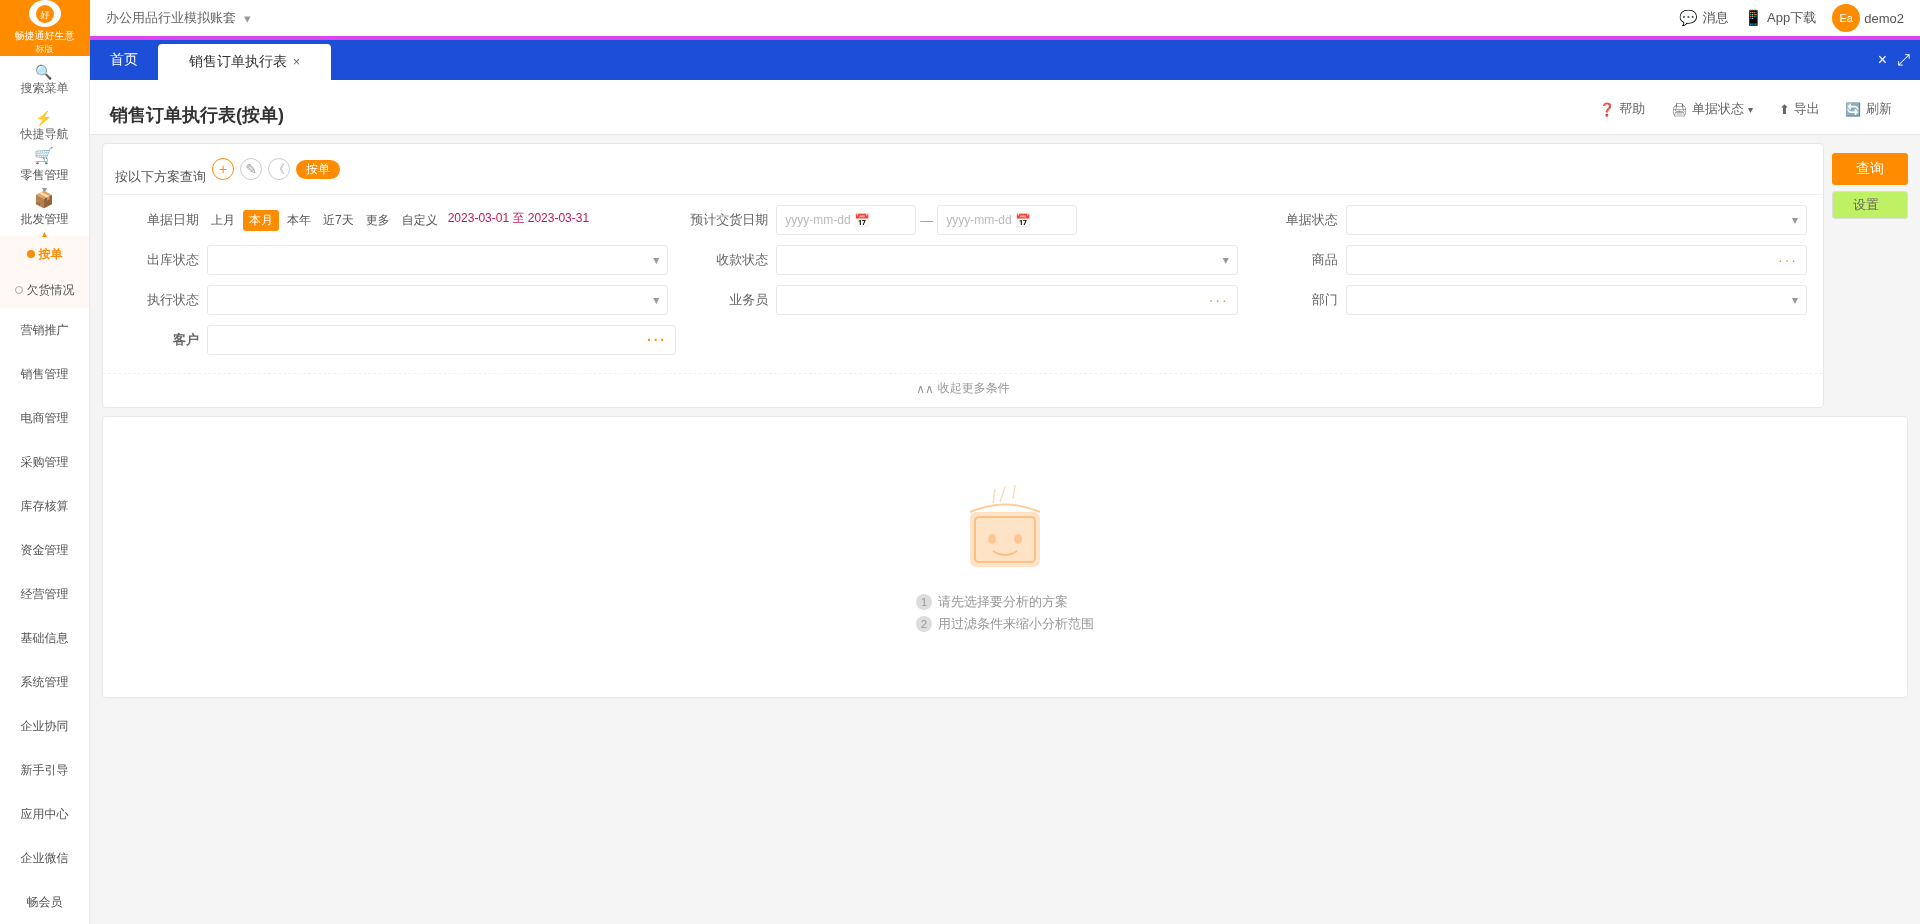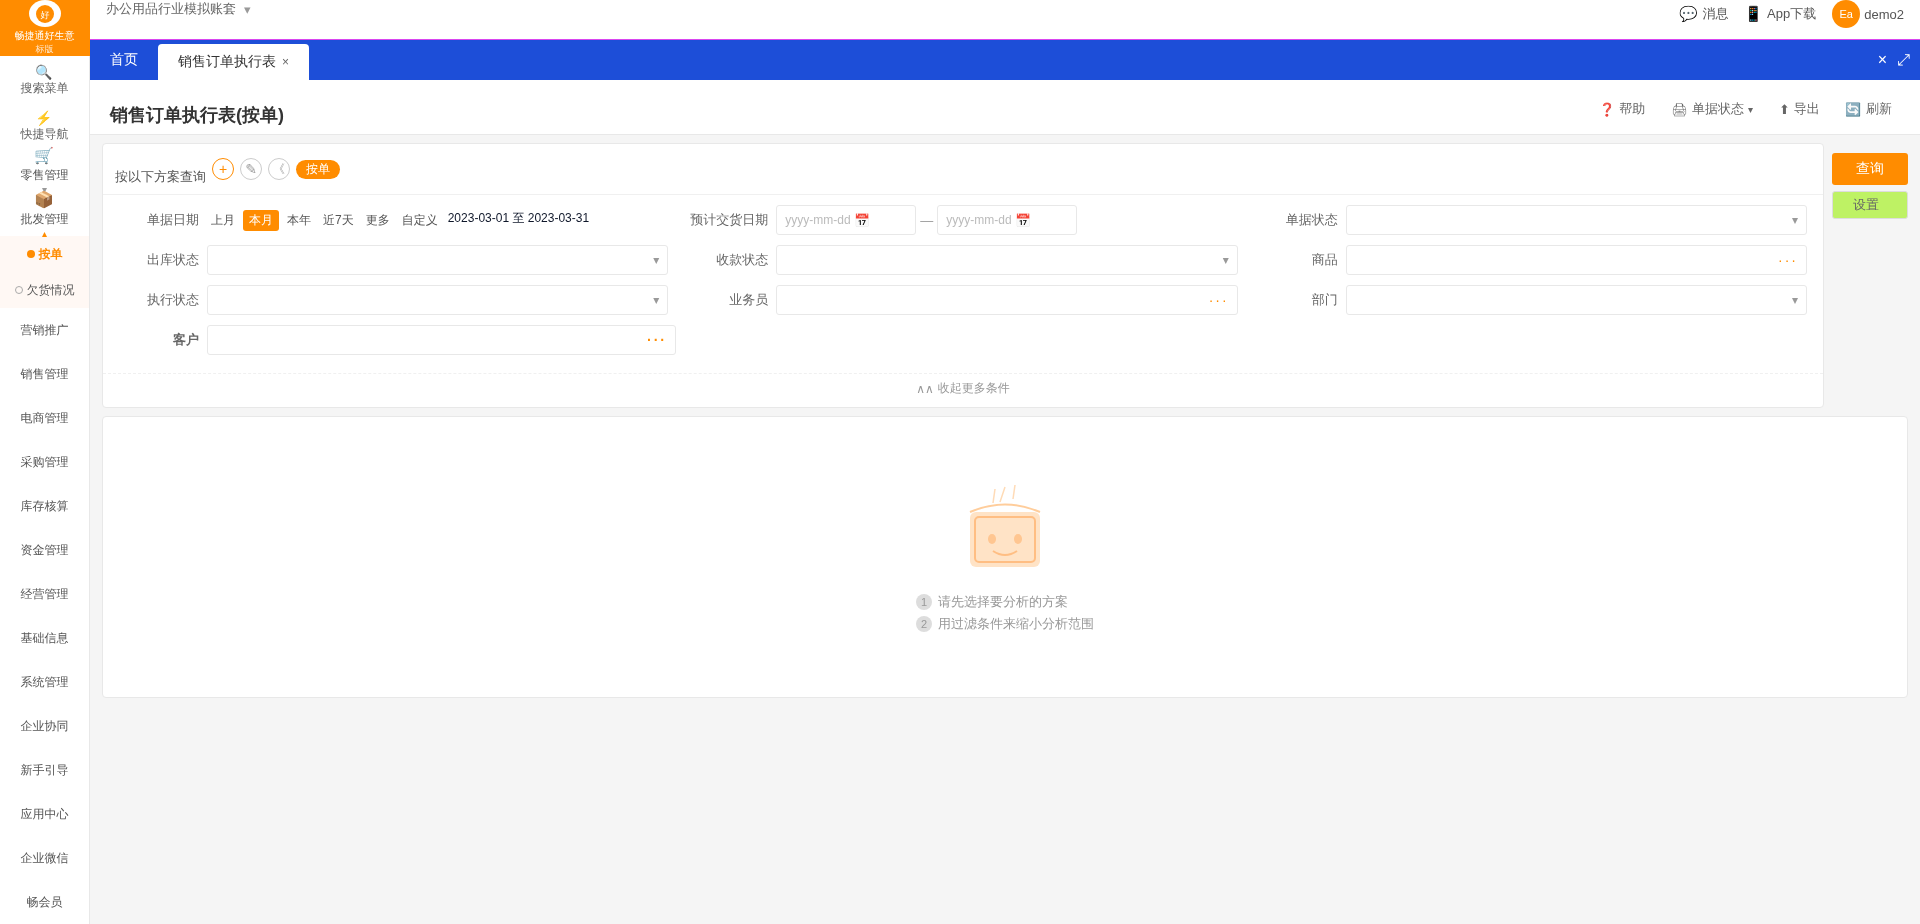--- a/index.html
+++ b/index.html
@@ -18,29 +18,29 @@
     .sidebar-sub { background: #fff8f4; width: 100%; }
     .sidebar-sub-item { display: flex; align-items: center; justify-content: center; height: 36px; cursor: pointer; color: #555; font-size: 12px; }
     .sidebar-sub-item.active { color: #ff8c00; font-weight: bold; }
     .orange-dot { width: 8px; height: 8px; background: #ff8c00; border-radius: 50%; margin-right: 4px; }
     .gray-dot { width: 8px; height: 8px; border: 1px solid #aaa; border-radius: 50%; margin-right: 4px; }
 
     
     .main { flex: 1; display: flex; flex-direction: column; height: 924px; overflow: hidden; }
 
     
-    .topbar { height: 40px; background: #fff; border-bottom: 1px solid #d946ef; display: flex; align-items: flex-start; padding: 0 16px; justify-content: space-between; }
+    .topbar { height: 40px; background: #fff; border-bottom: 4px solid #d946ef; display: flex; align-items: center; padding: 0 16px; justify-content: space-between; }
     .topbar-left { display: flex; align-items: center; gap: 8px; color: #666; font-size: 13px; }
     .topbar-right { display: flex; align-items: center; gap: 16px; color: #555; font-size: 13px; }
     .topbar-right-item { display: flex; align-items: center; gap: 4px; cursor: pointer; }
     .user-avatar { width: 28px; height: 28px; border-radius: 50%; background: #ff8c00; display: flex; align-items: center; justify-content: center; color: #fff; font-size: 11px; overflow: hidden; }
 
     
     .tabs { height: 40px; background: #1d4ed8; display: flex; align-items: center; padding: 0 0; }
-    .tab-item { height: 40px; display: flex; align-items: center; padding: 0 20px; cursor: pointer; color: rgba(255,255,255,0.85); font-size: 14px; gap: 6px; }
+    .tab-item { height: 40px; display: flex; align-items: center; padding: 0 31px; cursor: pointer; color: rgba(255,255,255,0.85); font-size: 14px; gap: 6px; }
     .tab-item.active { background: #fff; color: #333; border-radius: 4px 4px 0 0; margin-top: 4px; height: 36px; }
     .tab-close { color: #666; font-size: 12px; cursor: pointer; }
     .tab-home { color: #fff; padding: 0 20px; font-size: 14px; cursor: pointer; }
     .tabs-spacer { flex: 1; }
     .tabs-right-icons { display: flex; align-items: center; gap: 10px; padding-right: 10px; }
     .tabs-right-icons span { color: #fff; cursor: pointer; font-size: 16px; }
 
     
     .page-content { flex: 1; background: #f5f5f5; overflow-y: auto; padding: 0; }
     .page-header { background: #fff; padding: 16px 20px 0 20px; display: flex; align-items: center; justify-content: space-between; border-bottom: 1px solid #e8e8e8; }
@@ -57,21 +57,21 @@
     .search-field-label { color: #666; font-size: 13px; width: 80px; text-align: right; margin-right: 8px; flex-shrink: 0; }
     .search-field-input { flex: 1; border: 1px solid #e8e8e8; border-radius: 3px; height: 30px; padding: 0 8px; font-size: 12px; color: #333; display: flex; align-items: center; position: relative; }
     .search-field-input-select { flex: 1; border: 1px solid #e8e8e8; border-radius: 3px; height: 30px; padding: 0 8px; font-size: 12px; color: #333; display: flex; align-items: center; justify-content: space-between; cursor: pointer; }
     .search-field-input-select .arrow { color: #999; font-size: 12px; }
     .search-field-date { display: flex; align-items: center; gap: 4px; }
     .date-input { border: 1px solid #e8e8e8; border-radius: 3px; height: 30px; padding: 0 8px; font-size: 12px; color: #bbb; display: flex; align-items: center; gap: 4px; width: 140px; cursor: pointer; }
     .date-sep { color: #999; }
     .date-range-tabs { display: flex; align-items: center; gap: 4px; }
     .date-tab { color: #555; font-size: 12px; cursor: pointer; padding: 2px 4px; }
     .date-tab.active { background: #ff8c00; color: #fff; border-radius: 3px; padding: 2px 6px; }
-    .date-range-text { color: #0f172a; font-size: 12px; }
+    .date-range-text { color: #be185d; font-size: 12px; }
     .dots-btn { color: #ff8c00; cursor: pointer; letter-spacing: 2px; font-size: 14px; }
     .field-sep { width: 20px; }
 
     .search-actions-row { display: flex; justify-content: center; padding: 6px 0 10px; border-top: 1px dashed #f0f0f0; margin-top: 4px; }
     .collapse-more-btn { color: #999; font-size: 12px; cursor: pointer; display: flex; align-items: center; gap: 4px; }
 
     
     .query-btn { background: #ff8c00; color: #fff; border: none; border-radius: 3px; padding: 6px 24px; font-size: 14px; cursor: pointer; height: 32px; display: flex; align-items: center; }
     .set-btn { background: #bef264; color: #666; border: 1px solid #ddd; border-radius: 3px; padding: 6px 20px; font-size: 13px; cursor: pointer; height: 28px; display: flex; align-items: center; }
 

